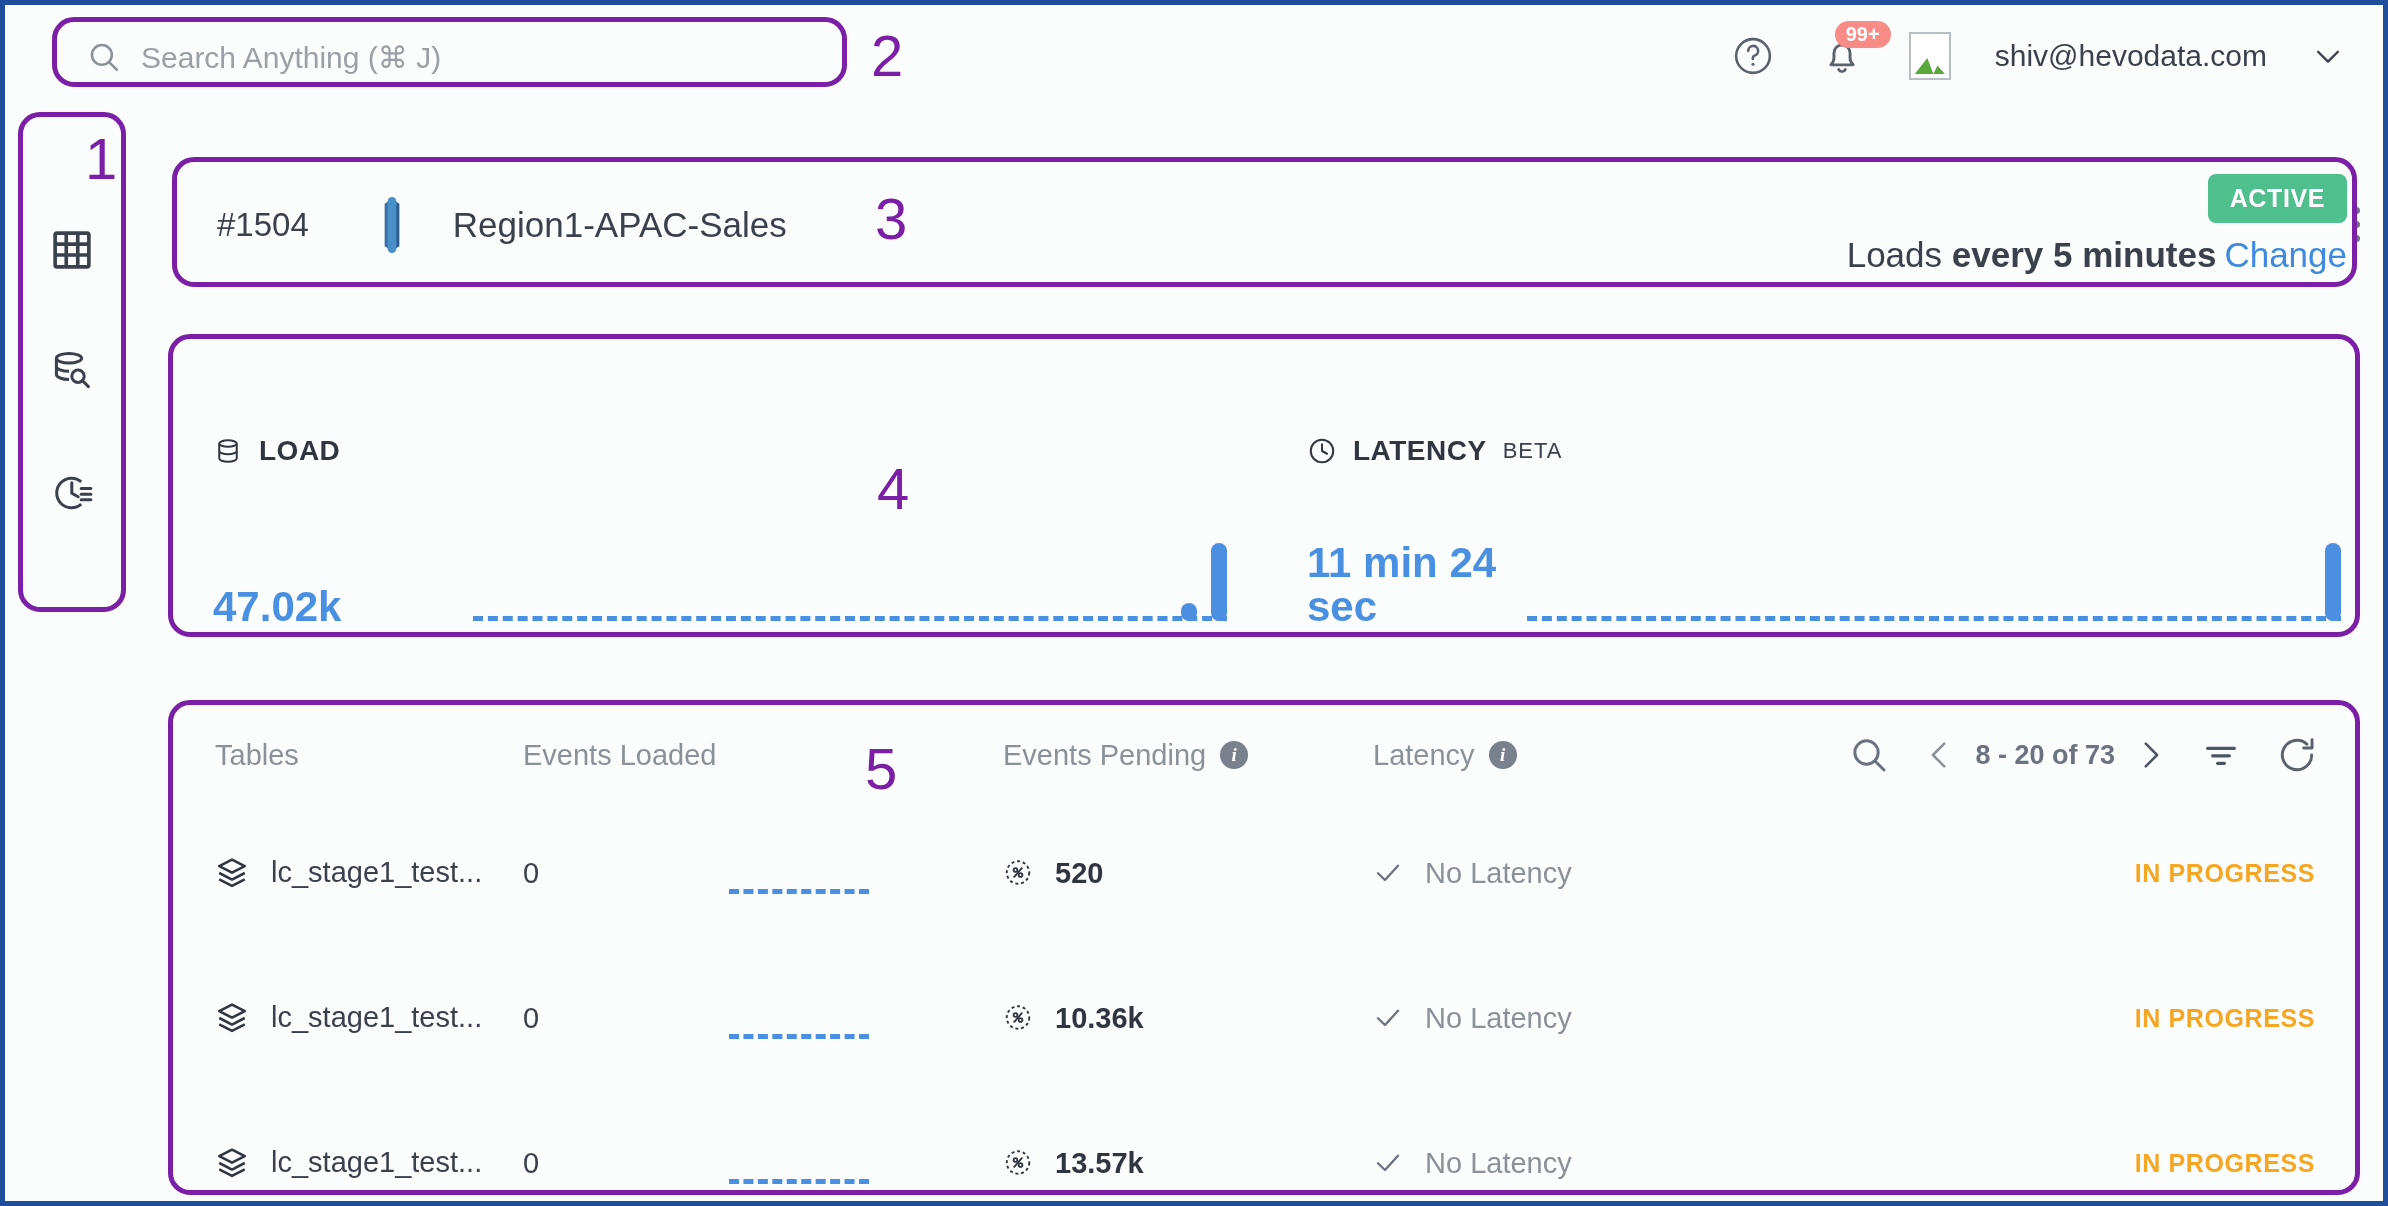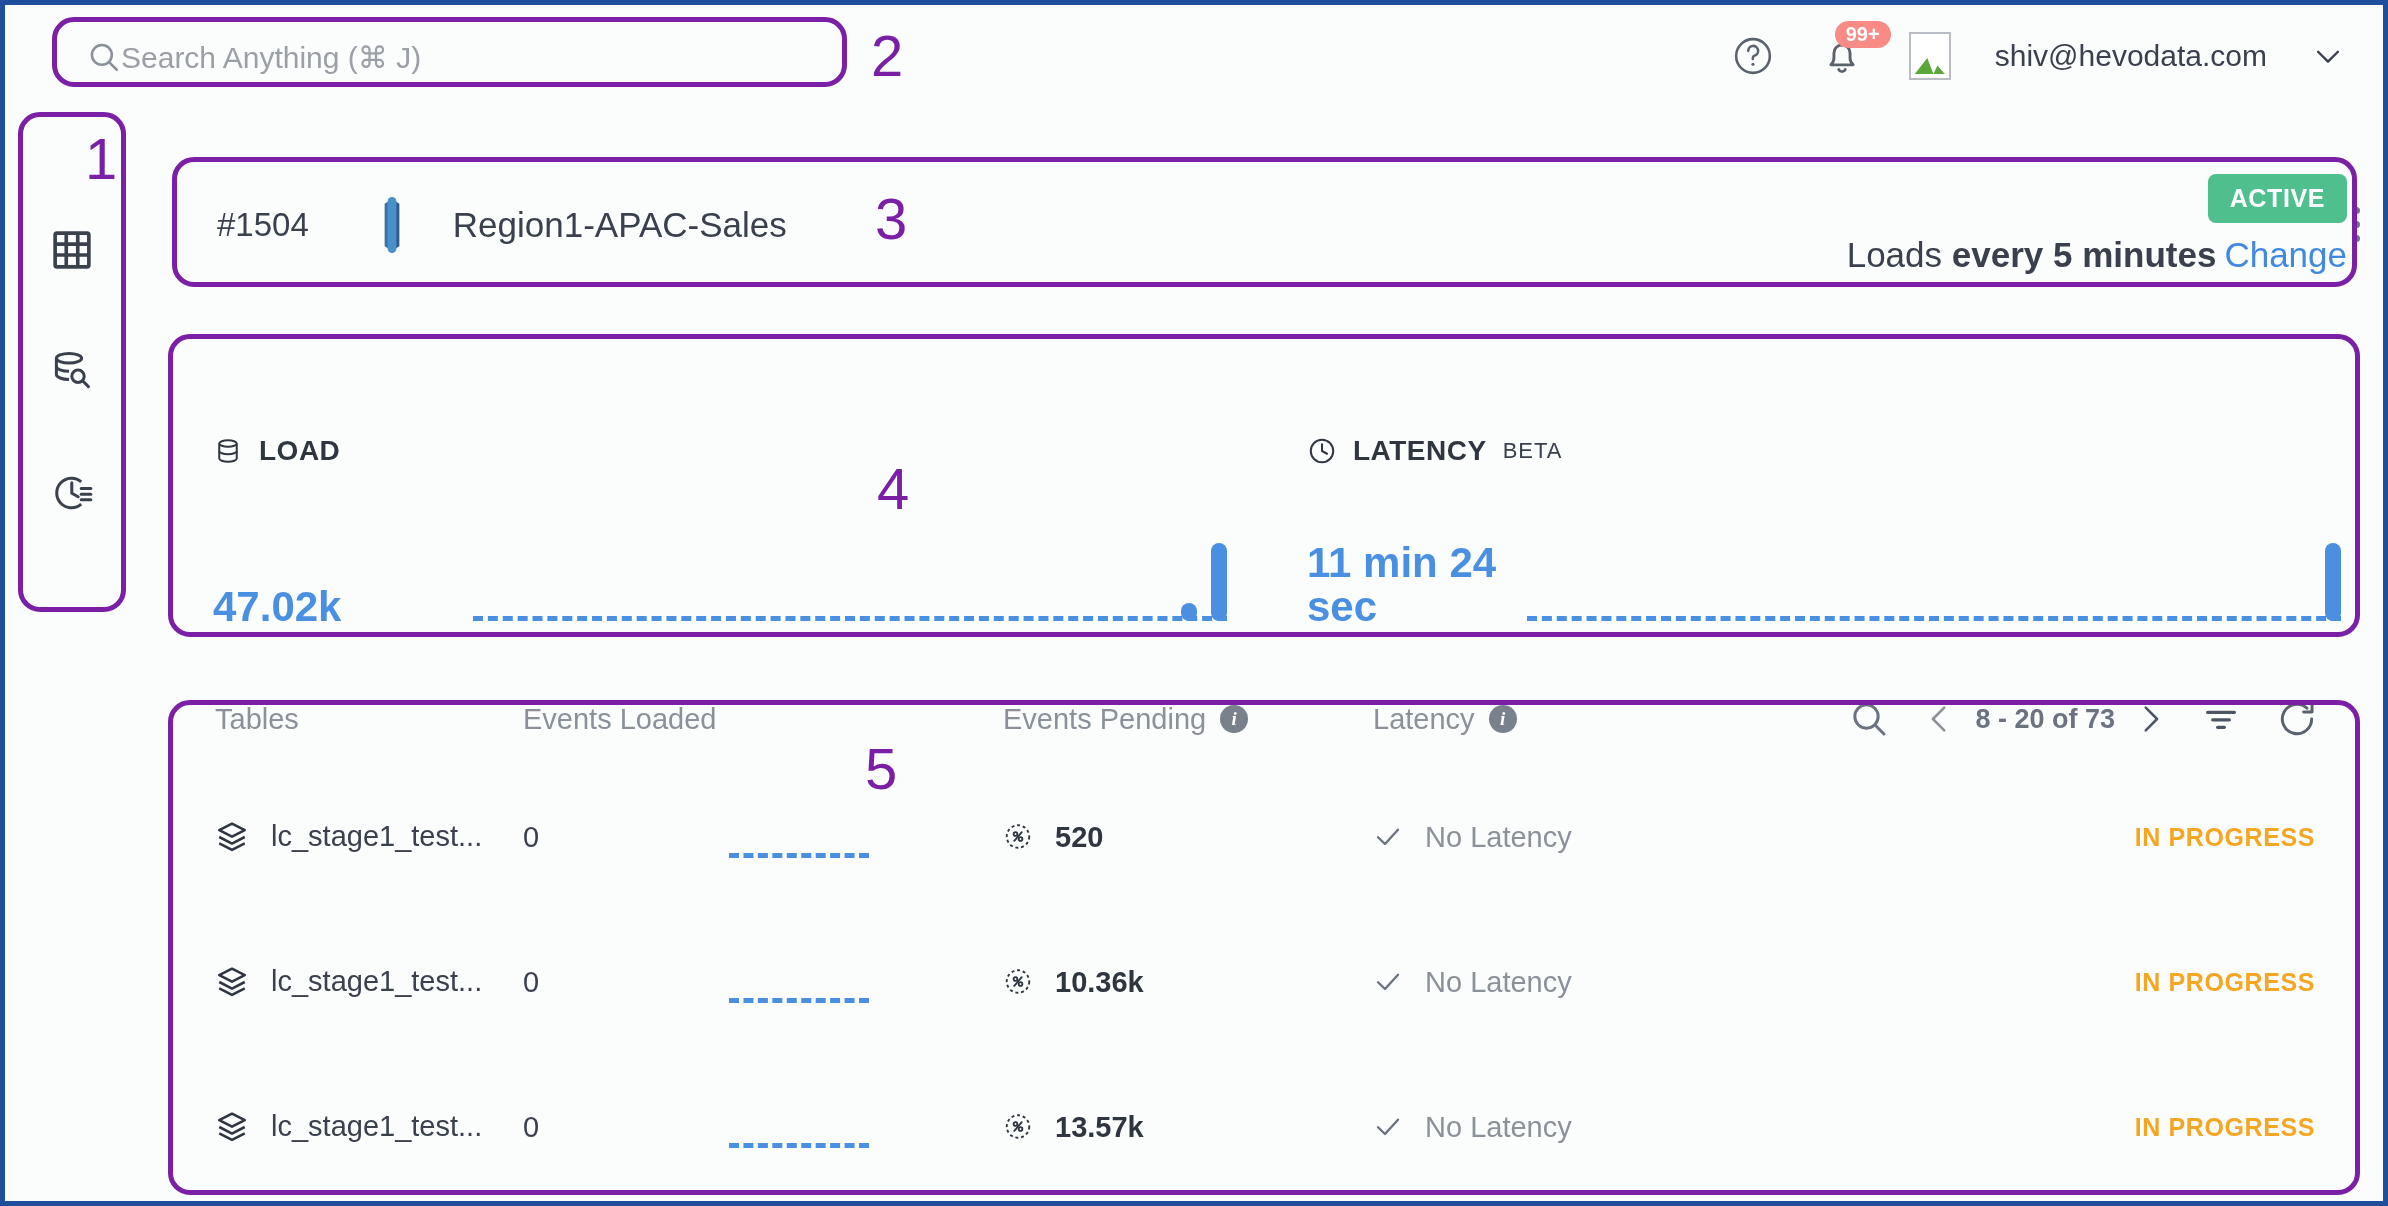--- a/index.html
+++ b/index.html
@@ -37,21 +37,21 @@
   
   .topbar {
     position: absolute; left: 0; top: 0;
     width: 2378px; height: 105px;
     display: flex; align-items: center;
   }
   .search-wrap {
     position: absolute; left: 52px; top: 17px;
     width: 795px; height: 70px;
     display: flex; align-items: center;
-    padding: 11px 30px;
+    gap: 20px; padding: 11px 30px;
   }
   .search-ph {
     color: #9aa0a6; font-size: 30px;
     font-family: "Liberation Sans", sans-serif;
   }
   .topright {
     position: absolute; right: 38px; top: 14px;
     display: flex; align-items: center; gap: 44px; height: 74px;
   }
   .icon-btn { display: flex; align-items: center; justify-content: flex-end; position: relative; }
@@ -140,21 +140,21 @@
   }
   .spark { position: absolute; left: 300px; right: 40px; bottom: 18px; height: 120px; }
   .spark .base {
     position: absolute; left: 0; right: 0; bottom: 0; height: 0;
     border-top: 5px dashed #4a90e2;
   }
   .bar { position: absolute; bottom: 0; background: #4a8fe0; border-radius: 8px; width: 16px; }
 
   
   .tablecard {
-    position: absolute; left: 168px; top: 664px;
+    position: absolute; left: 168px; top: 700px;
     width: 2188px; height: 490px;
   }
   .th-row {
     position: absolute; left: 0; right: 0; top: 0; height: 100px;
     display: flex; align-items: center;
   }
   .th { position: absolute; color: #8b9199; font-size: 29px; display: flex; align-items: center; gap: 14px; }
   .info-i {
     width: 28px; height: 28px; border-radius: 50%; background: #78818c;
     color: #fff; font-size: 19px; font-weight: bold; font-style: italic;

